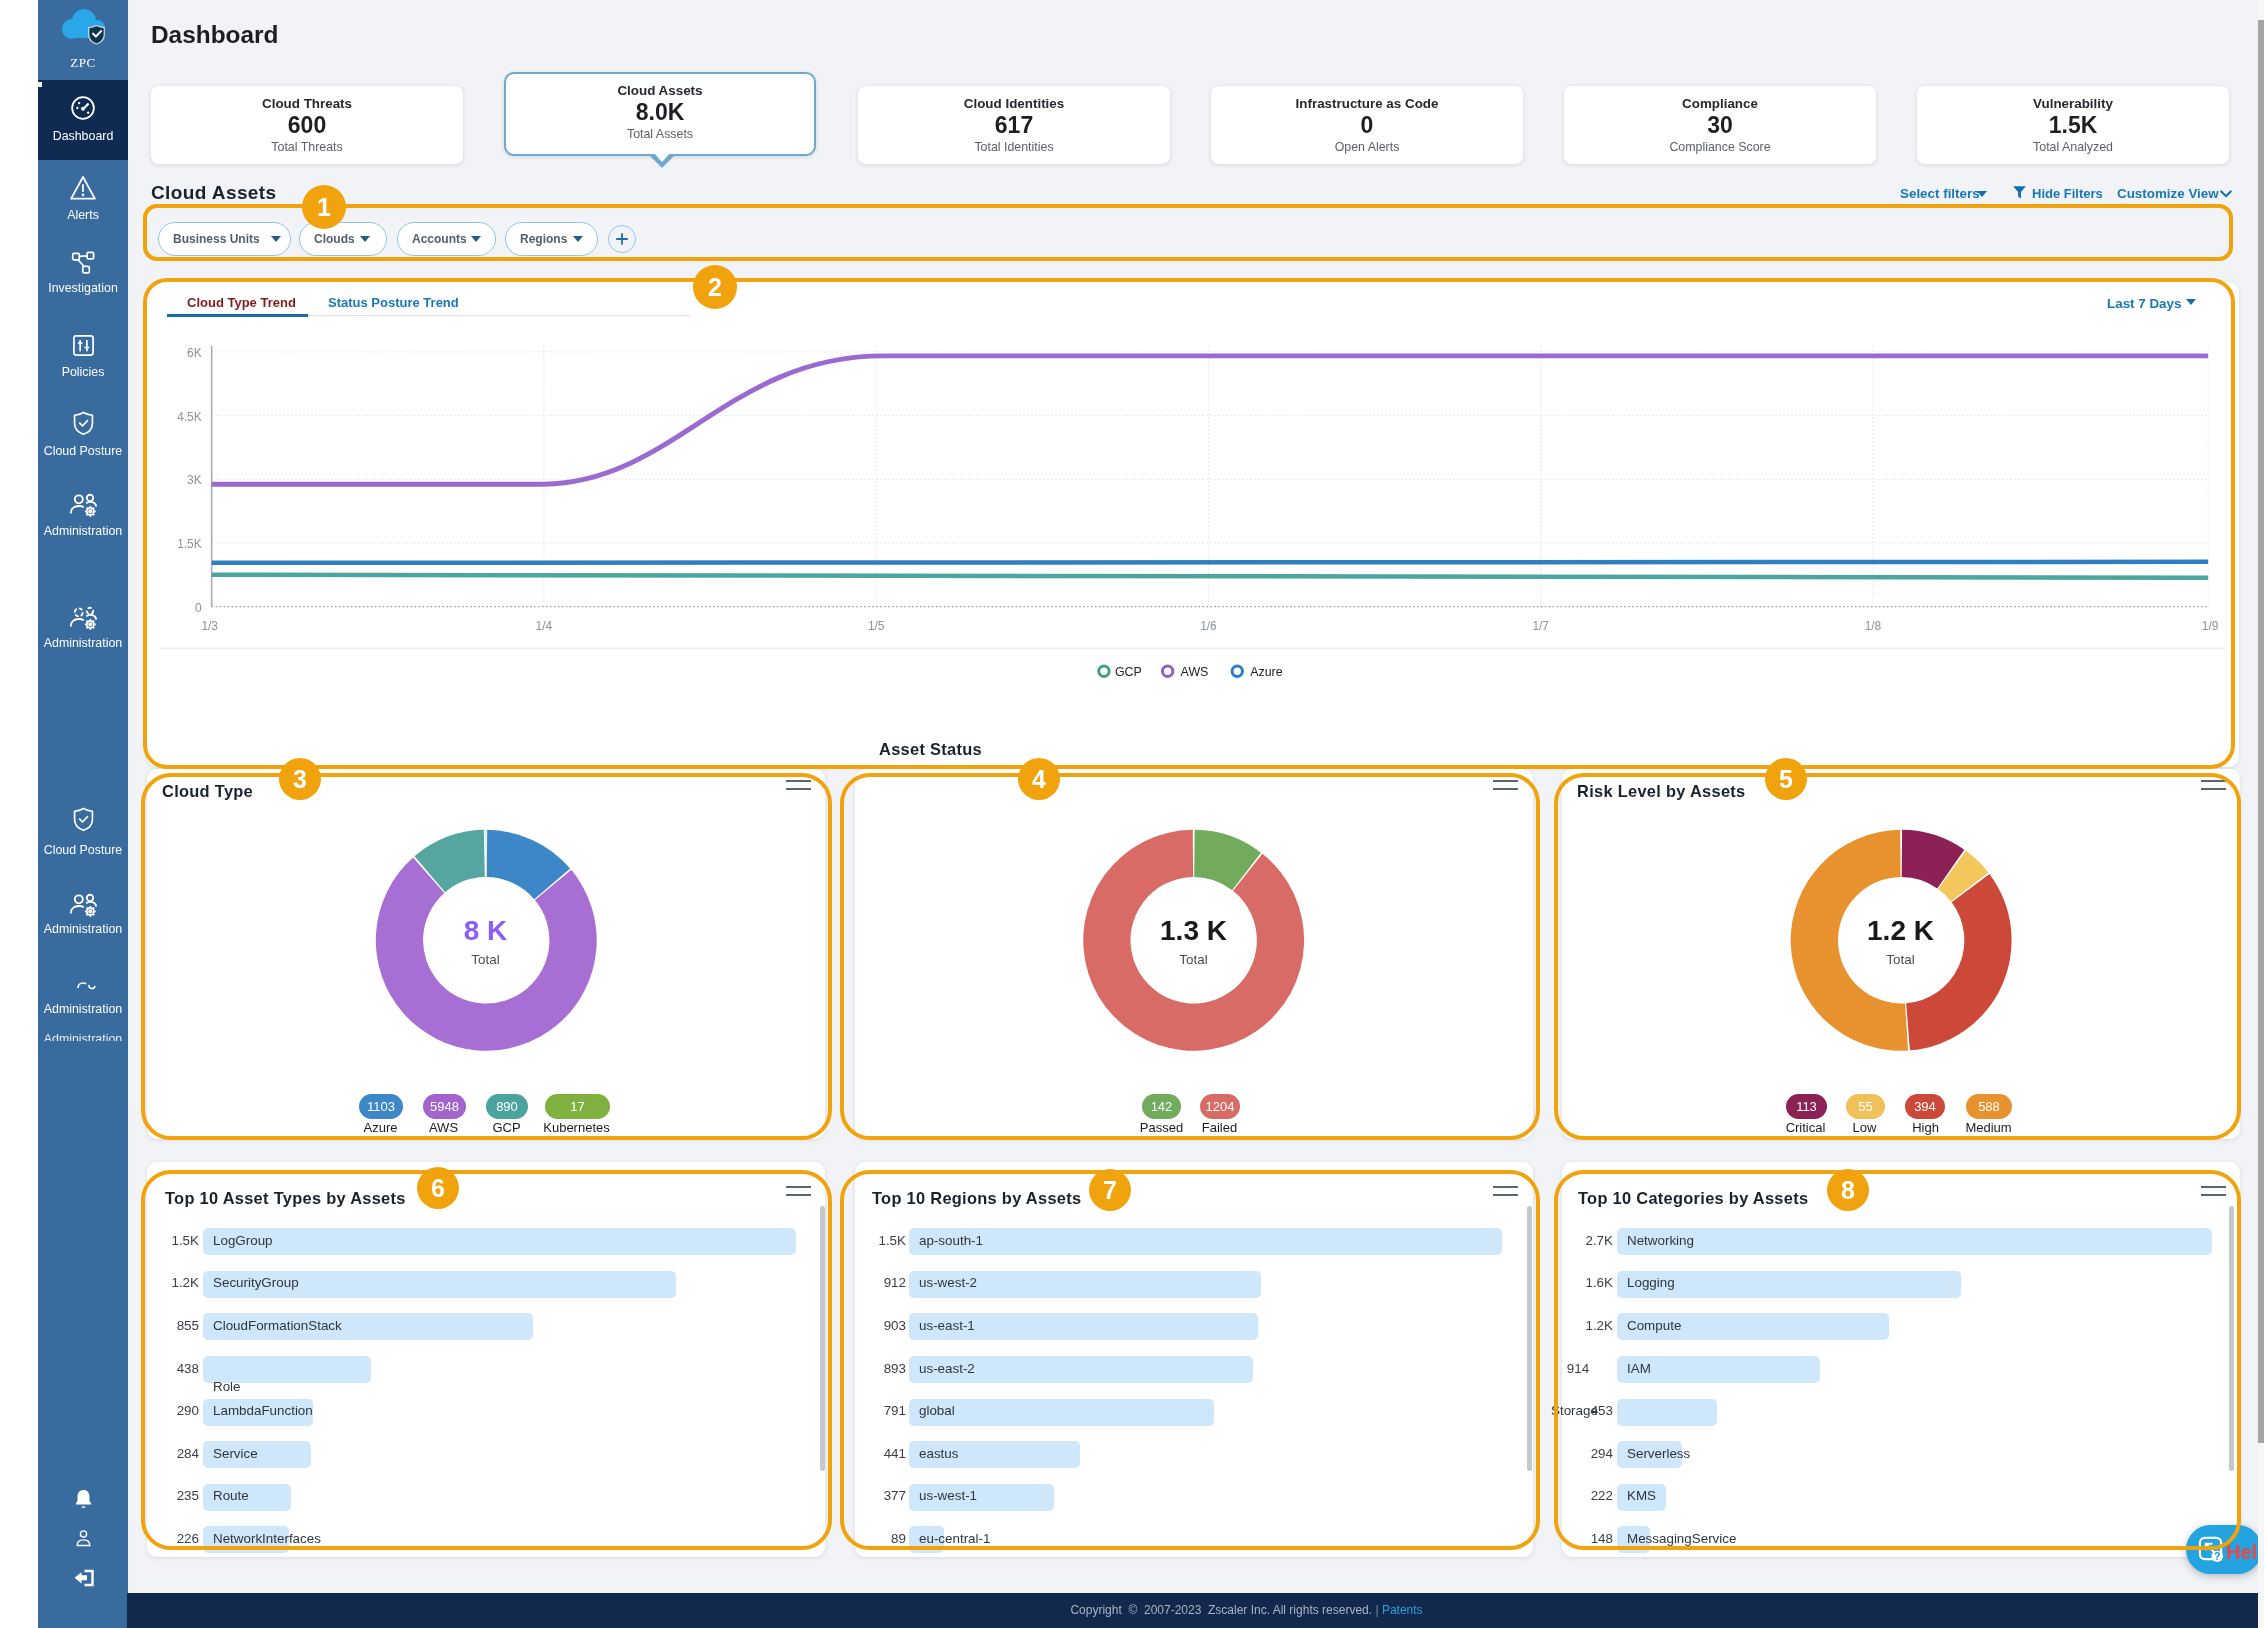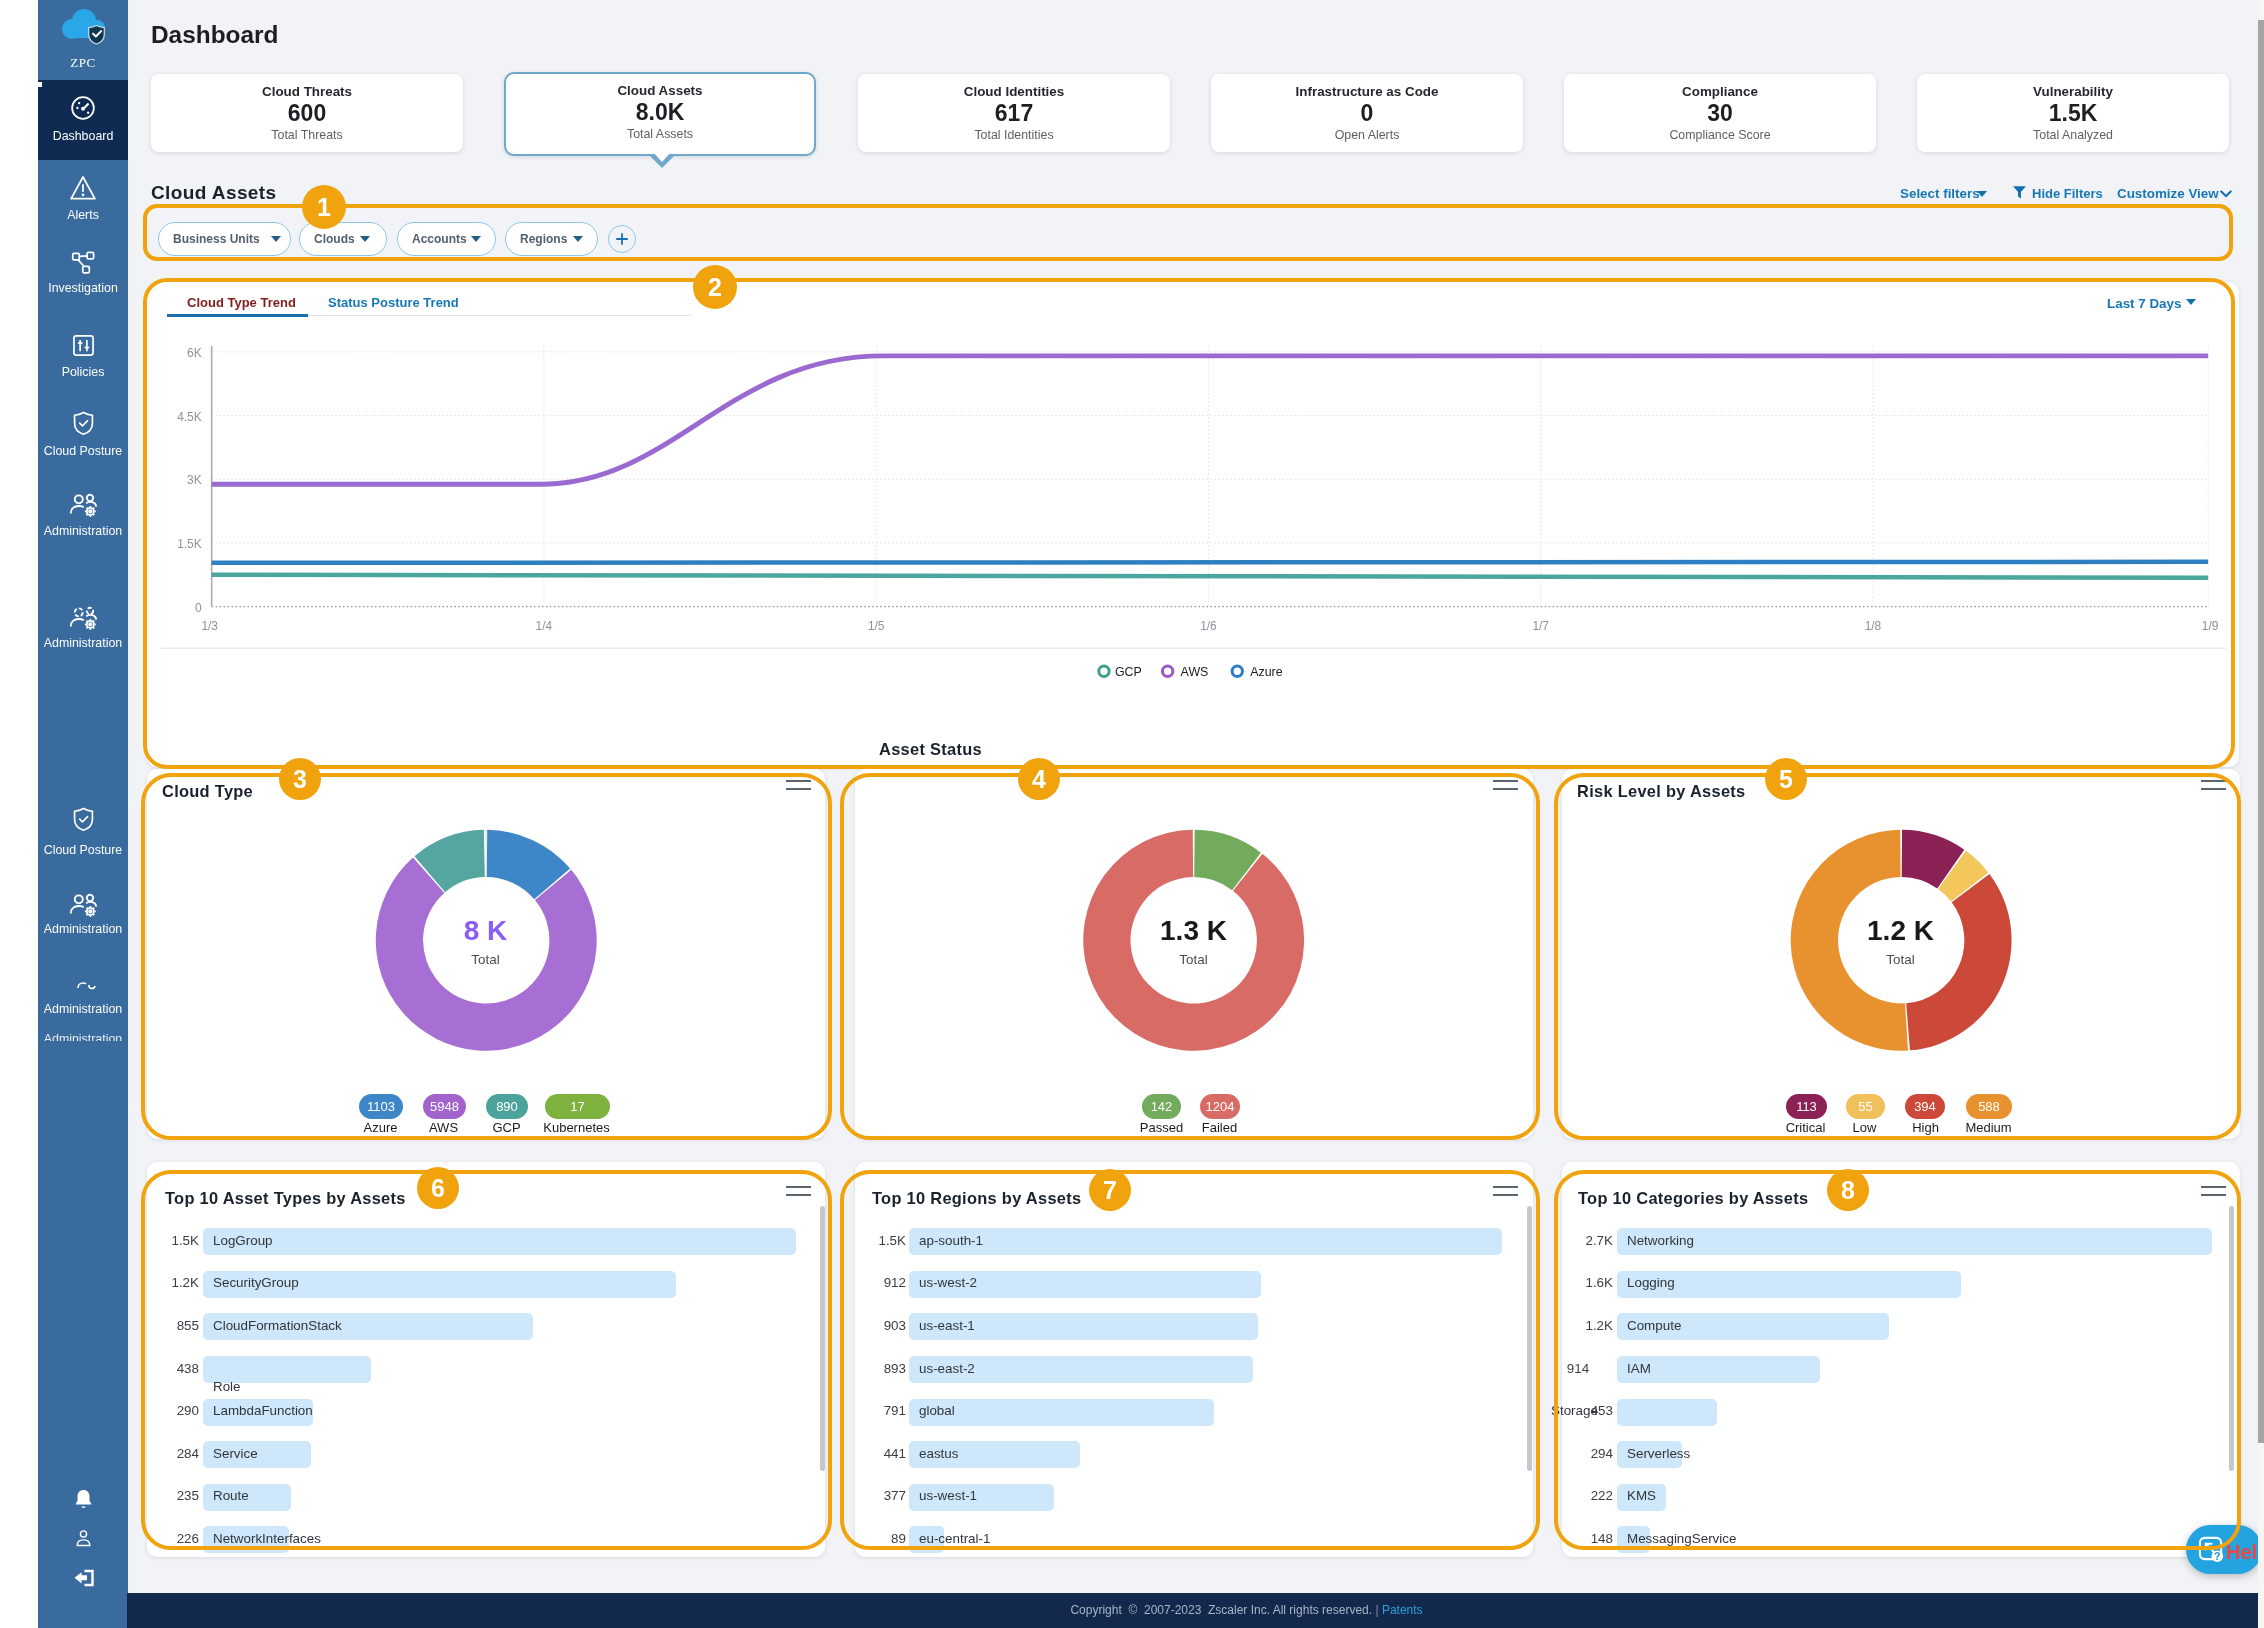--- a/index.html
+++ b/index.html
@@ -5,21 +5,21 @@
   * { margin:0; padding:0; box-sizing:border-box; }
   html,body { width:2265px; height:1629px; overflow:hidden; }
   body { font-family:"Liberation Sans", sans-serif; background:#ffffff; position:relative; }
   .abs { position:absolute; }
   #main { position:absolute; left:127px; top:0; width:2137px; height:1629px; background:#f1f3f6; }
   
   #sidebar { position:absolute; left:38px; top:0; width:90px; height:1629px; background:#3a6b9e; }
   .sbitem { position:absolute; left:0; width:90px; text-align:center; color:#fff; }
   .sblabel { font-size:12.4px; color:#fdfdfe; }
   
-  .scard { position:absolute; width:312px; height:78px; top:74px; background:#fff; border-radius:8px;
+  .scard { position:absolute; width:312px; height:78px; top:86px; background:#fff; border-radius:8px;
            box-shadow:0 1px 4px rgba(30,45,70,.14); text-align:center; }
   .scard .t { margin-top:10px; font-size:13.4px; font-weight:700; color:#25282d; }
   .scard .v { margin-top:1px; font-size:23px; font-weight:700; color:#1d1f23; }
   .scard .c { margin-top:1px; font-size:12.4px; color:#5d6167; }
   
   .wcard { position:absolute; background:#fff; border-radius:10px; box-shadow:0 1px 4px rgba(30,45,70,.12); }
   .ctitle { position:absolute; font-size:16.4px; font-weight:700; color:#1a222c; letter-spacing:0.3px; }
   .burger { position:absolute; width:25px; }
   .burger div { height:0; border-top:2.6px solid #5b6570; margin-bottom:6px; }
   

